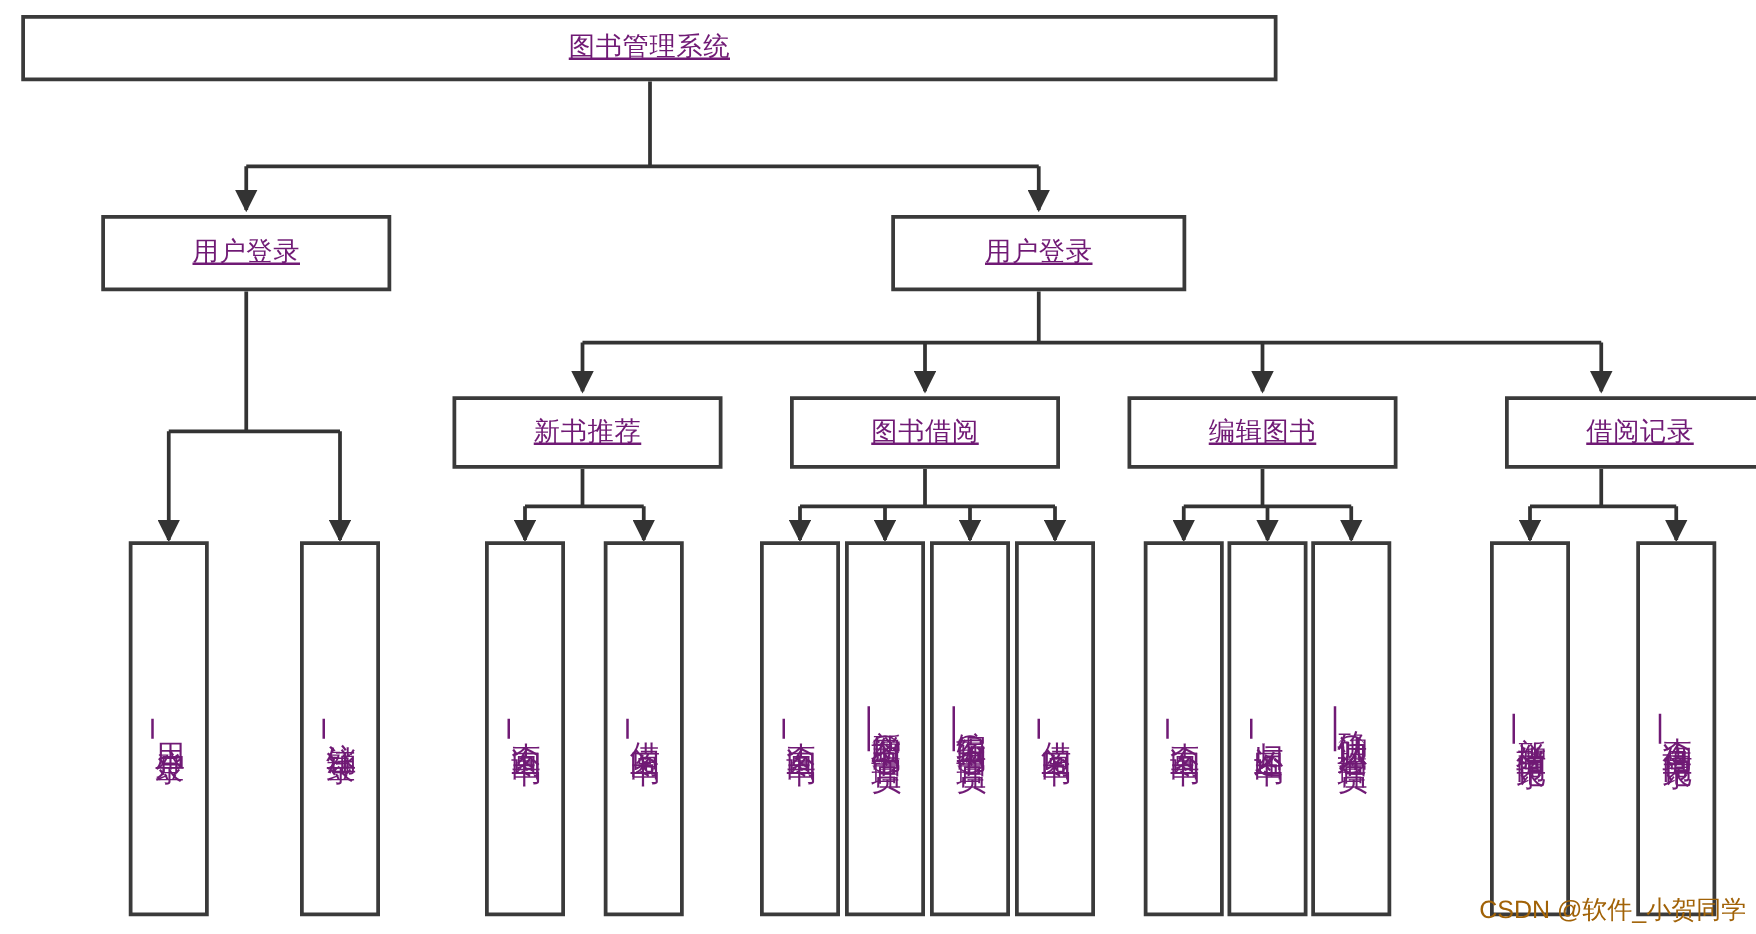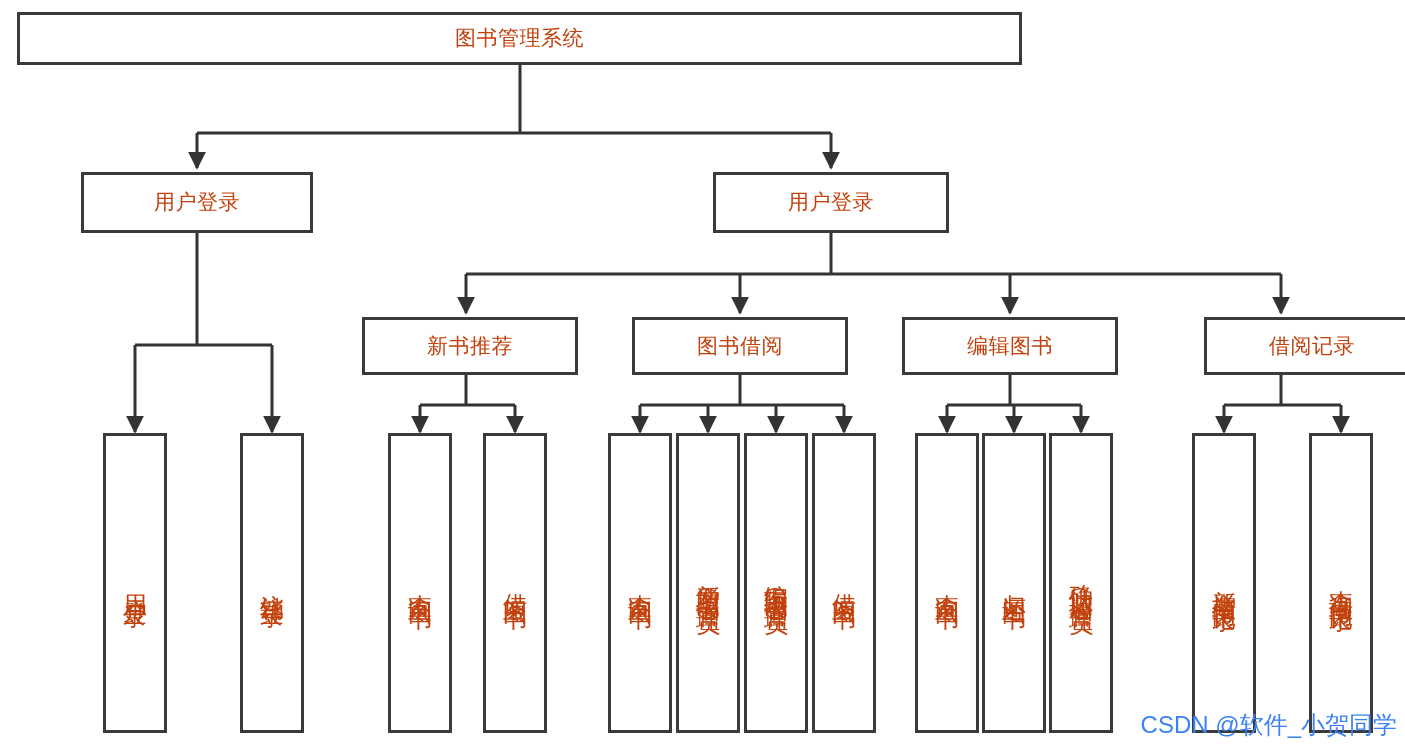--- a/index.html
+++ b/index.html
@@ -29,46 +29,47 @@
     position: absolute;
     box-sizing: border-box;
     background: #ffffff;
     border: 3px solid #3a3a3a;
     display: flex;
     align-items: center;
     justify-content: center;
     z-index: 2;
   }
   .node .lbl {
-    color: #c2410c;
+    color: #701a75;
     text-align: left;
     line-height: 1.18;
     white-space: nowrap;
+    text-decoration: underline;
   }
   .node.h .lbl {
     font-size: 21px;
     letter-spacing: 0.5px;
   }
   .node.v {
     align-items: center;
     justify-content: center;
   }
   .node.v .lbl {
     writing-mode: vertical-rl;
     text-orientation: upright;
     font-size: 24px;
     letter-spacing: 4px;
     line-height: 1;
   }
   #watermark {
     position: absolute;
     right: 8px;
     bottom: 6px;
-    font-size: 24px;
-    color: #3b82f6;
+    font-size: 20px;
+    color: #a16207;
     z-index: 5;
     white-space: nowrap;
   }
 </style>
 </head>
 <body>
 
 <div id="canvas">
 
   <svg id="edges" viewBox="0 0 1405 747" xmlns="http://www.w3.org/2000/svg">

